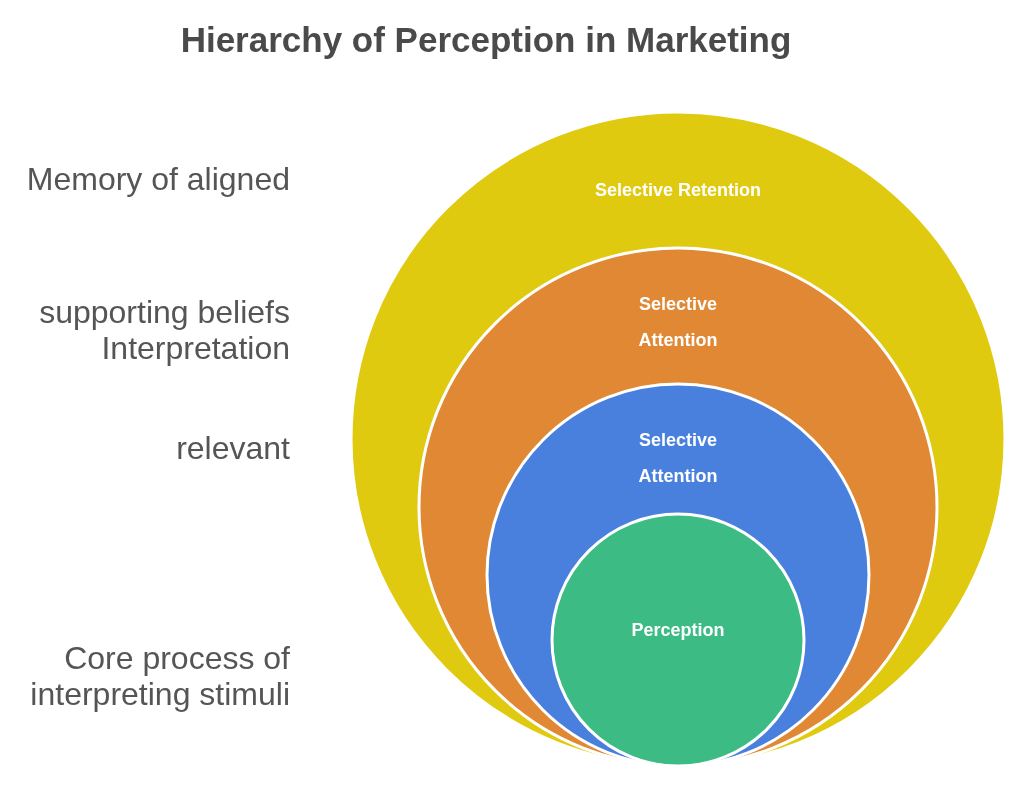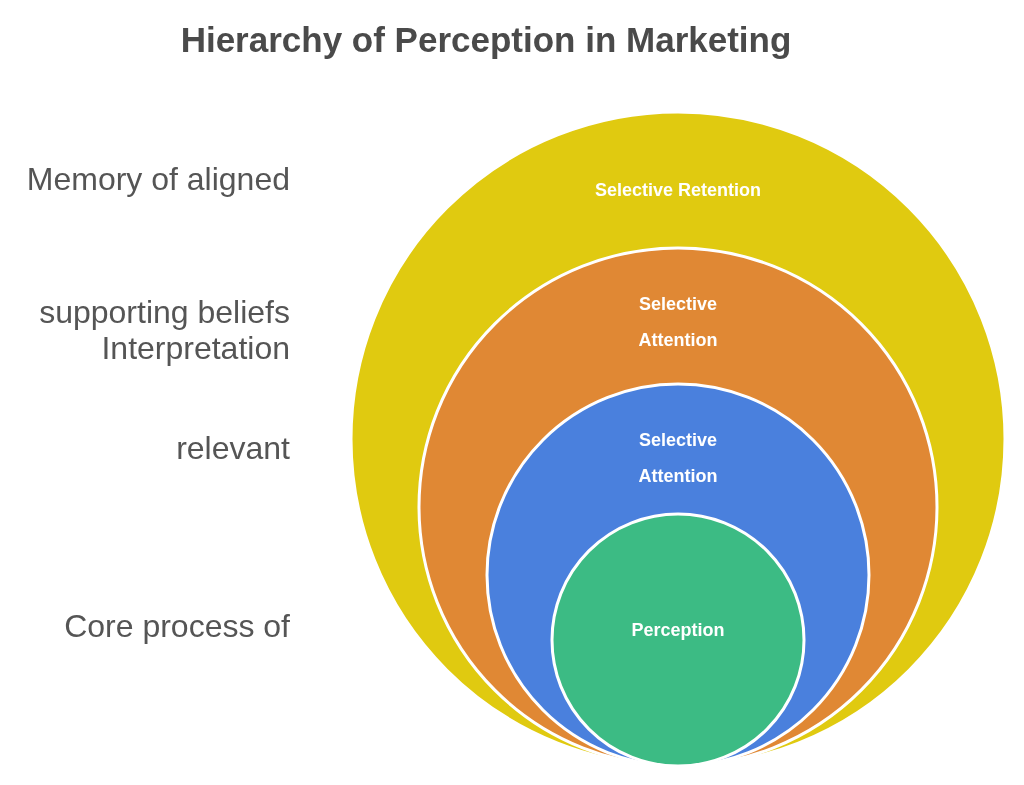--- a/index.html
+++ b/index.html
@@ -54,21 +54,21 @@
     text-align: center;
     font-size: 18px;
     line-height: 36px;
     color: #ffffff;
     white-space: nowrap;
     font-weight: bold;
   }
   .pos-note-1 { top: 153px; }
   .pos-note-2 { top: 286px; }
   .pos-note-3 { top: 422px; }
-  .pos-note-4 { top: 600px; }
+  .pos-note-4 { top: 632px; }
   .pos-lbl-1 { top: 172px; }
   .pos-lbl-2 { top: 286px; }
   .pos-lbl-3 { top: 422px; }
   .pos-lbl-4 { top: 612px; }
 </style>
 </head>
 <body>
 
 <div class="stage">
 
@@ -86,20 +86,21 @@
   </div>
   <div class="side-label pos-note-2">
     <div>supporting beliefs</div>
     <div>Interpretation</div>
   </div>
   <div class="side-label pos-note-3">
     <div>relevant</div>
   </div>
   <div class="side-label pos-note-4">
     <div>Core process of</div>
+    <div>interpreting stimuli</div>
   </div>
 
   <div class="circle-label pos-lbl-1">
     <div>Selective Retention</div>
     <div></div>
   </div>
   <div class="circle-label pos-lbl-2">
     <div>Selective</div>
     <div>Attention</div>
   </div>

